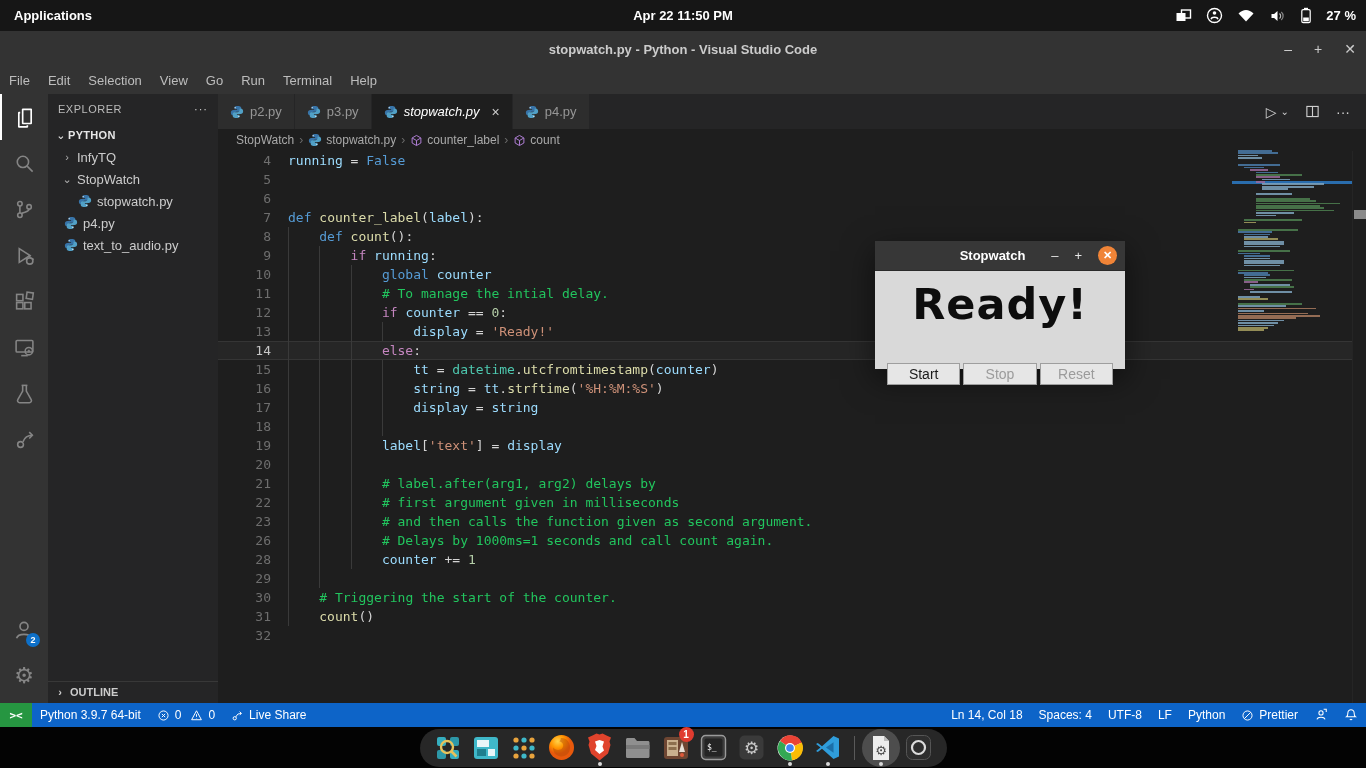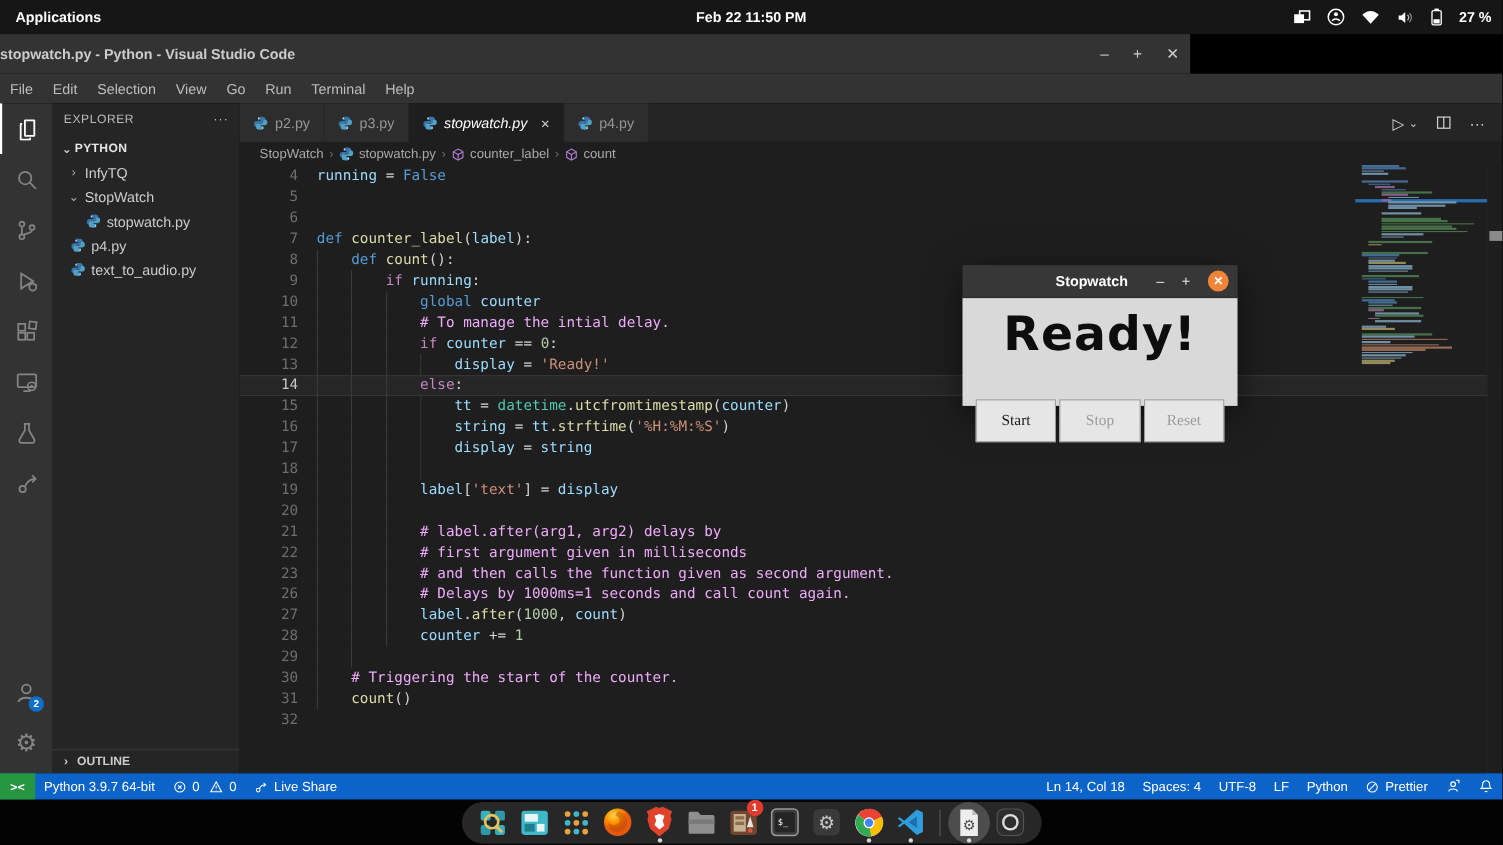--- a/index.html
+++ b/index.html
@@ -7,21 +7,21 @@
   body { position:relative; color:#ccc; }
 
   
   .topbar { position:absolute; left:0; top:0; width:1366px; height:31px; background:#161616; display:flex; align-items:center; color:#fff; font-weight:bold; font-size:13px; }
   .topbar .apps { padding:0 14px; height:100%; display:flex; align-items:center; }
   .topbar .clock { position:absolute; left:50%; transform:translateX(-50%); }
   .topbar .tray { position:absolute; right:10px; display:flex; align-items:center; gap:14px; }
   .tray svg { display:block; }
 
   
-  .titlebar { position:absolute; left:0; top:31px; width:1082px; height:36px; background:#333333; display:flex; align-items:center; color:#cccccc; font-size:13px; font-weight:bold; }
+  .titlebar { position:absolute; left:0; top:31px; width:1366px; height:36px; background:#333333; display:flex; align-items:center; justify-content:center; color:#cccccc; font-size:13px; font-weight:bold; }
   .titlebar .controls { position:absolute; right:10px; display:flex; gap:22px; font-size:14px; color:#cccccc; font-weight:normal; }
   .titlebar .controls span { cursor:default; }
   .menubar { position:absolute; left:0; top:67px; width:1366px; height:27px; background:#333333; display:flex; align-items:center; font-size:13px; color:#bdbdbd; }
   .menubar span { padding:3px 9px; border-radius:4px; }
 
   
   .activitybar { position:absolute; left:0; top:94px; width:48px; height:609px; background:#333333; display:flex; flex-direction:column; align-items:center; }
   .ab-icon { width:48px; height:46px; display:flex; align-items:center; justify-content:center; color:#858585; position:relative; }
   .ab-icon.active { color:#ffffff; border-left:2px solid #fff; }
   .ab-icon .badge { position:absolute; right:8px; bottom:6px; background:#0e70c8; color:#fff; font-size:9px; width:14px; height:14px; border-radius:50%; display:flex; align-items:center; justify-content:center; font-weight:bold; }
@@ -55,21 +55,21 @@
   
   .editor { position:absolute; left:218px; top:151px; width:1148px; height:552px; background:#1e1e1e; font-family:"DejaVu Sans Mono",monospace; font-size:13px; }
   .code-line { position:relative; height:19px; line-height:19px; white-space:pre; display:flex; }
   .code-line .gutter { width:70px; flex:0 0 70px; text-align:right; padding-right:17px; color:#6e6e6e; }
   .code-line .ltext { flex:1; }
   .code-line.current { background:rgba(255,255,255,.04); box-shadow:inset 0 1px 0 rgba(255,255,255,.07), inset 0 -1px 0 rgba(255,255,255,.07); }
   .code-line.current .gutter { color:#c6c6c6; }
   .ind { display:inline-block; width:4ch; border-left:1px solid #3a3a3a; height:19px; vertical-align:top; }
   .tk-k { color:#569cd6; } .tk-c { color:#c586c0; } .tk-v { color:#9cdcfe; }
   .tk-f { color:#dcdcaa; } .tk-t { color:#4ec9b0; } .tk-s { color:#ce9178; }
-  .tk-n { color:#b5cea8; } .tk-m { color:#f0abfc; } .tk-w { color:#d4d4d4; }
+  .tk-n { color:#b5cea8; } .tk-m { color:#22c55e; } .tk-w { color:#d4d4d4; }
 
   
   .minimap { position:absolute; top:-1px; right:14px; width:114px; height:552px; }
   .mm-row { height:2.4px; position:relative; }
   .mm-bar { position:absolute; top:0; height:1.7px; opacity:.85; }
   .mm-current { position:absolute; left:-6px; width:120px; height:2.6px; background:#2a6dad; }
   .scroll-lane { position:absolute; top:0; right:0; width:14px; height:552px; background:#1e1e1e; border-left:1px solid #252525; }
   .scroll-handle { position:absolute; top:59px; left:1px; width:12px; height:9px; background:#8a8a8a; }
 
   
@@ -81,39 +81,39 @@
 
   
   .sw-window { position:absolute; left:875px; top:241px; width:250px; height:128px; box-shadow:0 10px 30px rgba(0,0,0,.55); z-index:10; }
   .sw-titlebar { height:30px; background:#373737; border-bottom:1px solid #2a2a2a; position:relative; display:flex; align-items:center; }
   .sw-title { position:absolute; left:47%; transform:translateX(-50%); color:#ffffff; font-weight:bold; font-size:13px; }
   .sw-controls { position:absolute; right:8px; display:flex; align-items:center; gap:16px; color:#e6e6e6; font-size:13px; }
   .sw-close { width:19px; height:19px; border-radius:50%; background:#f08437; color:#fff; display:flex; align-items:center; justify-content:center; font-size:11px; font-weight:bold; }
   .sw-body { height:98px; background:#d9d9d9; position:relative; }
   .sw-display { text-align:center; font-family:"DejaVu Sans",sans-serif; font-weight:bold; font-size:43px; color:#0d0d0d; line-height:1; padding-top:12px; letter-spacing:1px; }
   .sw-buttons { position:absolute; left:12px; right:12px; top:92px; display:flex; gap:3px; }
-  .sw-btn { flex:1; height:39px; background:#e6e6e6; border:1px solid #9e9e9e; font-size:14px; color:#1a1a1a; display:flex; align-items:center; justify-content:center; font-family:Liberation Serif, serif; }
+  .sw-btn { flex:1; height:22px; background:#e6e6e6; border:1px solid #9e9e9e; font-size:14px; color:#1a1a1a; display:flex; align-items:center; justify-content:center; font-family:Liberation Sans, sans-serif; }
   .sw-btn.disabled { color:#9b9b9b; }
 
   
   .taskbar { position:absolute; left:0; top:727px; width:1366px; height:41px; background:#030303; display:flex; align-items:center; justify-content:center; }
   .dock { background:rgba(42,42,42,.92); border-radius:21px; height:38px; display:flex; align-items:center; padding:0 12px; gap:6px; }
   .dock-item { width:32px; height:36px; position:relative; display:flex; align-items:center; justify-content:center; }
   .dock-item .run-dot { position:absolute; bottom:0px; left:50%; transform:translateX(-50%); width:4px; height:4px; border-radius:50%; background:#d8d8d8; }
   .dock-item .n-badge { position:absolute; top:-3px; right:-2px; min-width:15px; height:15px; border-radius:8px; background:#e03b2f; color:#fff; font-size:10px; font-weight:bold; display:flex; align-items:center; justify-content:center; }
   .dock-item.active-circle::before { content:""; position:absolute; left:50%; top:50%; transform:translate(-50%,-50%); width:38px; height:38px; border-radius:50%; background:rgba(255,255,255,.18); }
   .dock-sep { width:1px; height:24px; background:#5a5a5a; margin:0 4px; }
   .dock svg { position:relative; }
 </style>
 </head>
 <body>
 
 <div class="topbar">
   <div class="apps">Applications</div>
-  <div class="clock">Feb 22  11:50 PM</div>
+  <div class="clock">Apr 22  11:50 PM</div>
   <div class="tray">
     <span id="tray-icons" style="display: flex; gap: 14px; align-items: center;">
         <span>
           <svg width="17" height="16" viewBox="0 0 17 16">
             <rect x="1.5" y="5" width="9" height="8" fill="#fff"></rect>
             <rect x="6.5" y="2" width="9" height="8" fill="none" stroke="#fff" stroke-width="1.4"></rect>
           </svg>
         </span>
         <span>
           <svg width="17" height="17" viewBox="0 0 16 16">
@@ -408,21 +408,20 @@
       <div class="code-line"><span class="gutter">15</span><span class="ltext"><span class="ind"></span><span class="ind"></span><span class="ind"></span><span class="ind"></span><span class="tk-v">tt</span><span class="tk-w"> = </span><span class="tk-t">datetime</span><span class="tk-w">.</span><span class="tk-f">utcfromtimestamp</span><span class="tk-w">(</span><span class="tk-v">counter</span><span class="tk-w">)</span></span></div>
       <div class="code-line"><span class="gutter">16</span><span class="ltext"><span class="ind"></span><span class="ind"></span><span class="ind"></span><span class="ind"></span><span class="tk-v">string</span><span class="tk-w"> = </span><span class="tk-v">tt</span><span class="tk-w">.</span><span class="tk-f">strftime</span><span class="tk-w">(</span><span class="tk-s">'%H:%M:%S'</span><span class="tk-w">)</span></span></div>
       <div class="code-line"><span class="gutter">17</span><span class="ltext"><span class="ind"></span><span class="ind"></span><span class="ind"></span><span class="ind"></span><span class="tk-v">display</span><span class="tk-w"> = </span><span class="tk-v">string</span></span></div>
       <div class="code-line"><span class="gutter">18</span><span class="ltext"><span class="ind"></span><span class="ind"></span><span class="ind"></span><span class="ind"></span></span></div>
       <div class="code-line"><span class="gutter">19</span><span class="ltext"><span class="ind"></span><span class="ind"></span><span class="ind"></span><span class="tk-v">label</span><span class="tk-w">[</span><span class="tk-s">'text'</span><span class="tk-w">] = </span><span class="tk-v">display</span></span></div>
       <div class="code-line"><span class="gutter">20</span><span class="ltext"><span class="ind"></span><span class="ind"></span><span class="ind"></span></span></div>
       <div class="code-line"><span class="gutter">21</span><span class="ltext"><span class="ind"></span><span class="ind"></span><span class="ind"></span><span class="tk-m"># label.after(arg1, arg2) delays by</span></span></div>
       <div class="code-line"><span class="gutter">22</span><span class="ltext"><span class="ind"></span><span class="ind"></span><span class="ind"></span><span class="tk-m"># first argument given in milliseconds</span></span></div>
       <div class="code-line"><span class="gutter">23</span><span class="ltext"><span class="ind"></span><span class="ind"></span><span class="ind"></span><span class="tk-m"># and then calls the function given as second argument.</span></span></div>
       <div class="code-line"><span class="gutter">26</span><span class="ltext"><span class="ind"></span><span class="ind"></span><span class="ind"></span><span class="tk-m"># Delays by 1000ms=1 seconds and call count again.</span></span></div>
-      <div class="code-line"><span class="gutter">27</span><span class="ltext"><span class="ind"></span><span class="ind"></span><span class="ind"></span><span class="tk-v">label</span><span class="tk-w">.</span><span class="tk-f">after</span><span class="tk-w">(</span><span class="tk-n">1000</span><span class="tk-w">, </span><span class="tk-v">count</span><span class="tk-w">)</span></span></div>
       <div class="code-line"><span class="gutter">28</span><span class="ltext"><span class="ind"></span><span class="ind"></span><span class="ind"></span><span class="tk-v">counter</span><span class="tk-w"> += </span><span class="tk-n">1</span></span></div>
       <div class="code-line"><span class="gutter">29</span><span class="ltext"><span class="ind"></span><span class="ind"></span></span></div>
       <div class="code-line"><span class="gutter">30</span><span class="ltext"><span class="ind"></span><span class="tk-m"># Triggering the start of the counter.</span></span></div>
       <div class="code-line"><span class="gutter">31</span><span class="ltext"><span class="ind"></span><span class="tk-f">count</span><span class="tk-w">()</span></span></div>
       <div class="code-line"><span class="gutter">32</span><span class="ltext"></span></div>
     </div>
   <div class="minimap" id="minimap">
       <div class="mm-row">
         <div class="mm-bar" style="left: 0px; width: 34px; background: rgb(74, 122, 168);"></div>
       </div>

